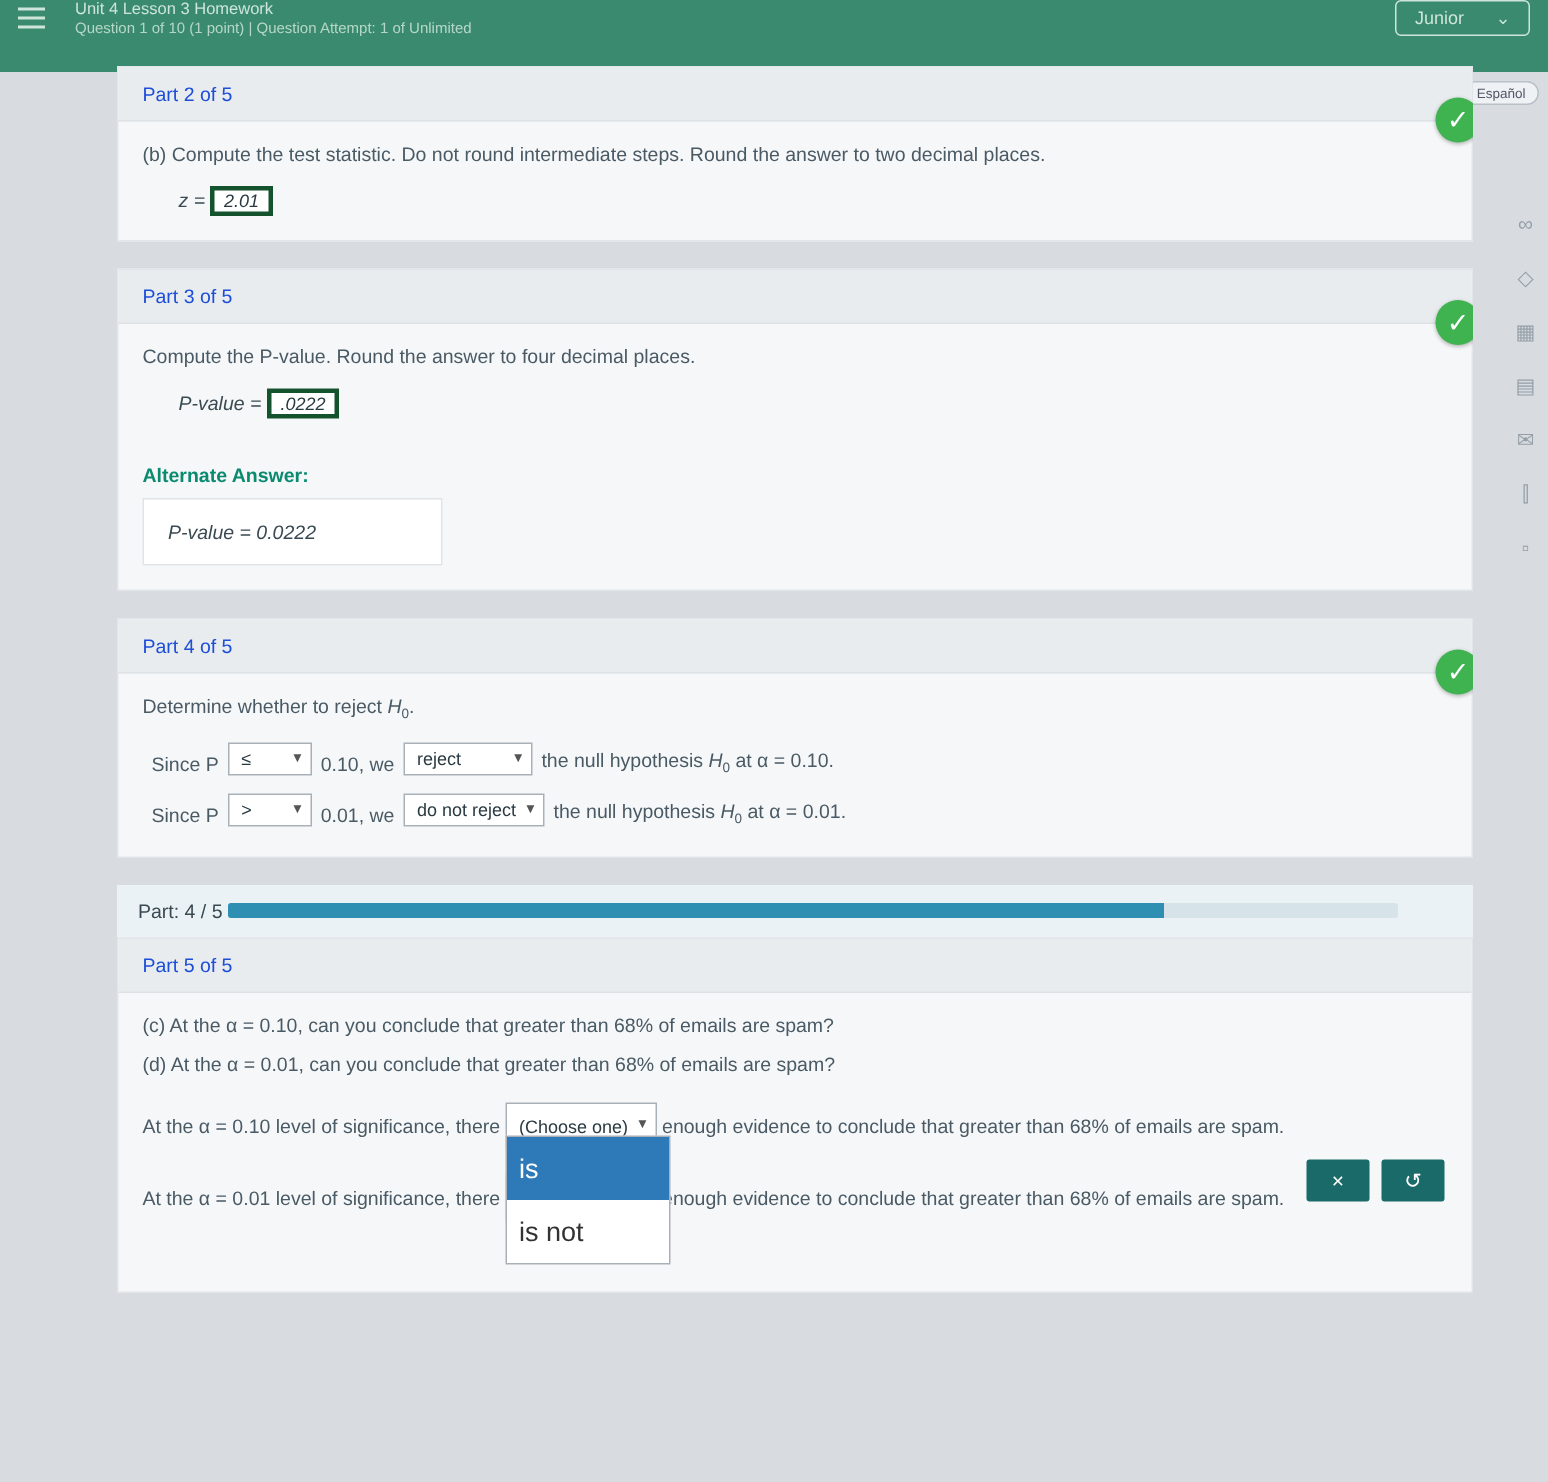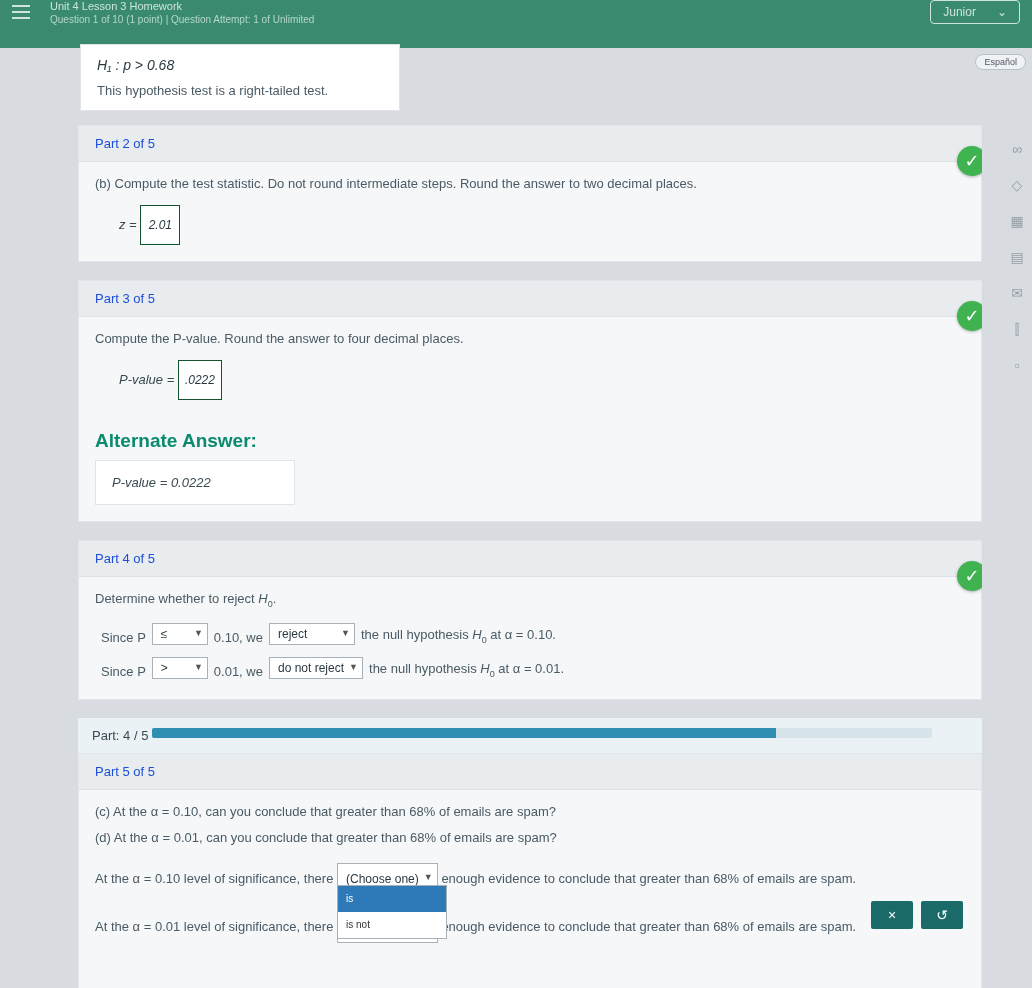--- a/index.html
+++ b/index.html
@@ -13,34 +13,34 @@
 .userbtn{border:1px solid #cde5db;border-radius:4px;padding:4px 12px;color:#cde5db;font-size:12px;display:flex;align-items:center;gap:21px;cursor:pointer}
 .espanol{position:absolute;right:6px;top:54px;background:#eef2f5;border:1px solid #b8c0c8;border-radius:12px;padding:2px 8px;font-size:9px;color:#556}
 .main{position:absolute;left:78px;top:44px;width:904px;bottom:0;overflow:hidden}
 .card{background:#f5f7f9;border:1px solid #e2e6ea;margin-bottom:18px;position:relative}
 .card-inner{padding:12px 16px}
 .part-header{background:#e8ecef;padding:10px 16px;font-size:13px;color:#1d4ed8;border-bottom:1px solid #dde2e6}
 .hyp-box{background:#fff;border:1px solid #e0e4e8;padding:12px 16px;width:320px;margin-bottom:14px}
 .hyp-math{font-style:italic;font-size:14px;color:#2a3a42;margin-bottom:10px}
 .hyp-text{font-size:13px;color:#4a5a64}
 .body-text{font-size:13px;color:#4a5a64;line-height:1.6}
-.inline-input{display:inline-block;border:1px solid #14532d;background:#fff;padding:12px 6px;font-size:12px;min-width:40px;text-align:center;color:#2a3a42}
+.inline-input{display:inline-block;border:3px solid #14532d;background:#fff;padding:0 6px;font-size:12px;min-width:40px;text-align:center;color:#2a3a42}
 .eq{font-style:italic;margin:10px 0 4px 24px;font-size:13px;color:#3a4a52}
 .checkmark{position:absolute;right:-6px;top:20px;width:30px;height:30px;border-radius:50%;background:#3fb34f;display:flex;align-items:center;justify-content:center;color:#fff;font-size:18px;box-shadow:0 1px 3px rgba(0,0,0,.3)}
-.alt-header{color:#0a8a6f;font-weight:bold;font-size:19px;padding:14px 16px 8px}
+.alt-header{color:#0a8a6f;font-weight:bold;font-size:13px;padding:14px 16px 8px}
 .alt-box{background:#fff;border:1px solid #e0e4e8;padding:14px 16px;margin:0 16px 16px;font-size:13px;color:#3a4a52;width:200px}
 .select-box{display:inline-block;border:1px solid #a8b0b8;background:#fff;padding:3px 18px 3px 8px;font-size:12px;min-width:56px;position:relative;color:#2a3a42;cursor:pointer}
 .select-box::after{content:"▼";position:absolute;right:4px;top:4px;font-size:9px;color:#555}
 .row4{margin:12px 0 8px 6px;font-size:13px;color:#4a5a64;display:flex;align-items:flex-end;gap:6px;flex-wrap:wrap}
 .sub0{font-size:9px;vertical-align:sub}
-.progress-row{background:#eaf2f5;padding:10px 14px;font-size:13px;color:#3a4a52;display:flex;align-items:flex-start;gap:4px}
+.progress-row{background:#eaf2f5;padding:10px 14px;font-size:13px;color:#3a4a52;display:flex;align-items:center;gap:4px}
 .progress-bar{flex:1;height:10px;background:#d6e4ea;border-radius:2px;overflow:hidden;max-width:780px}
 .progress-fill{height:100%;background:#2e8fb3;width:80%}
 .dropdown-open{position:relative;display:inline-block}
-.dropdown-menu{position:absolute;left:0;top:22px;background:#fff;border:1px solid #a8b0b8;min-width:110px;z-index:10;font-size:10px}
+.dropdown-menu{position:absolute;left:0;top:22px;background:#fff;border:1px solid #a8b0b8;min-width:110px;z-index:10;font-size:18px}
 .dropdown-menu div{padding:3px 8px;color:#333}
 .dropdown-menu div.sel{background:#2e7ab8;color:#fff}
 .action-btns{position:absolute;right:18px;bottom:60px;display:flex;gap:8px}
 .btn{background:#1a6a6a;color:#fff;width:42px;height:28px;display:flex;align-items:center;justify-content:center;font-size:14px;border-radius:2px;cursor:pointer}
 .sidebar{position:absolute;right:4px;top:140px;width:22px;display:flex;flex-direction:column;gap:18px;align-items:center}
 .sidebar div{width:18px;height:18px;color:#959fa8;font-size:14px;display:flex;align-items:center;justify-content:center;cursor:pointer}
 .italic{font-style:italic}
 </style>
 </head>
 <body>
@@ -68,24 +68,20 @@
   <div>◇</div>
   <div>▦</div>
   <div>▤</div>
   <div>✉</div>
   <div>⫿</div>
   <div>▫</div>
 </div>
 
 <div class="main">
 
-  <div class="hyp-box" style="margin-left:2px">
-    <div class="hyp-math">H₁ : p &gt; 0.68</div>
-    <div class="hyp-text">This hypothesis test is a right-tailed test.</div>
-  </div>
 
   <div class="card">
     <div class="checkmark">✓</div>
     <div class="part-header">Part 2 of 5</div>
     <div class="card-inner">
       <div class="body-text">(b) Compute the test statistic. Do not round intermediate steps. Round the answer to two decimal places.</div>
       <div class="eq">
         <span class="italic">z =</span>
         <span class="inline-input">2.01</span>
       </div>

